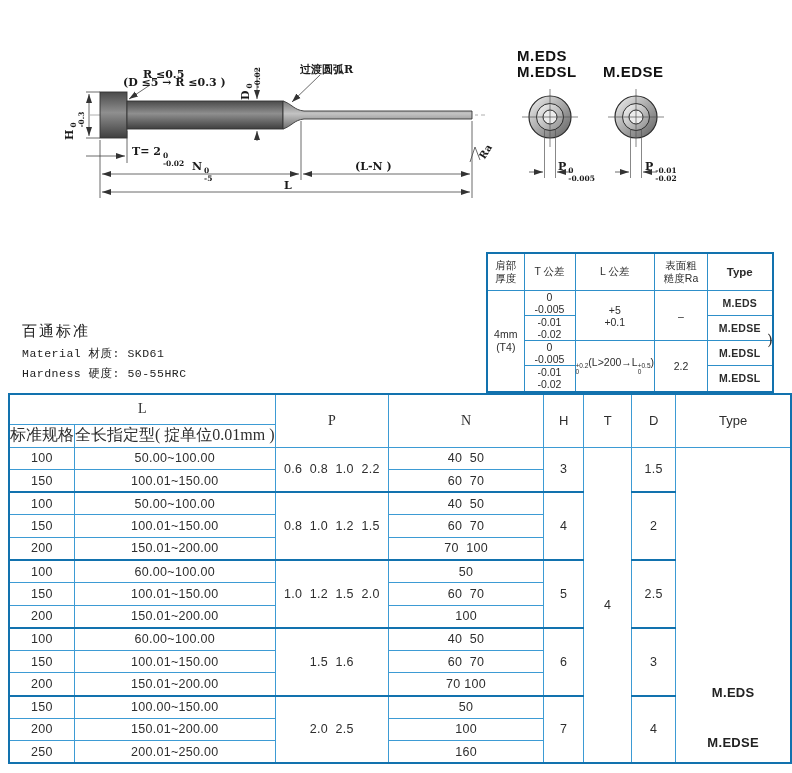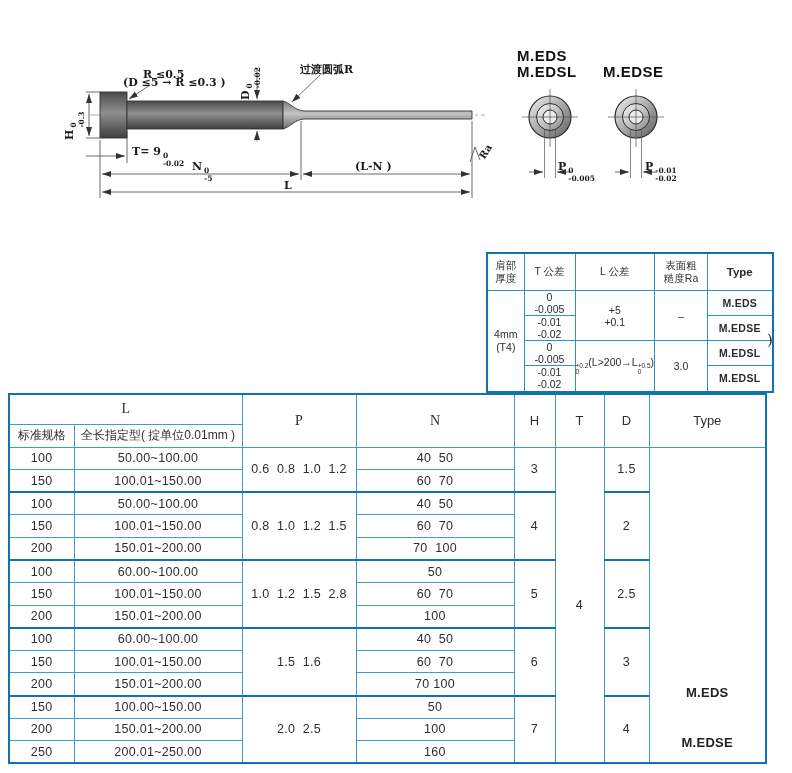--- a/index.html
+++ b/index.html
@@ -38,21 +38,21 @@
          font-family:"DejaVu Serif",serif;}
   
   .maintable{position:absolute;left:8px;top:393px;border-collapse:collapse;table-layout:fixed;
              border:2px solid #1272ae;}
   .maintable th,.maintable td{border:1px solid #3d9bd4;text-align:center;vertical-align:middle;
              padding:0;color:#2e2e2e;white-space:pre;}
   .maintable thead th{font-weight:normal;}
   .h-serif{font-family:"Liberation Serif",serif;font-size:14px;}
   .h-sans{font-family:"Liberation Sans",sans-serif;font-size:13px;}
   .h-type{font-family:"Liberation Sans",sans-serif;font-size:13px;font-weight:bold;}
-  .h-sub{font-family:Liberation Sans, sans-serif;font-size:12px;}
+  .h-sub{font-family:Liberation Serif, serif;font-size:16px;}
   .maintable tbody td{font-size:12.5px;letter-spacing:0.3px;}
   .maintable tbody tr{height:22.6px;}
   .maintable tr.hrow1{height:30px;}
   .maintable tr.hrow2{height:23px;}
   .maintable tr.g td{border-top:2px solid #1272ae;}
   .type-wrap{position:relative;width:100%;height:100%;}
   .tblock{position:absolute;left:0;right:0;text-align:center;line-height:1.3;}
   .tblock .tb-main{font-weight:bold;font-size:13px;color:#222;}
 </style>
 </head>
@@ -155,21 +155,21 @@
         <span>-0.3</span>
       </span>
   </span>
   <span class="dlabel rot" style="left:240px;top:100px;">
     <span>D</span><span class="tst">
         <span>0</span>
         <span>-0.02</span>
       </span>
   </span>
   <span class="dlabel" style="left:132px;top:146px;">
-    <span>T= 9</span><span class="tst">
+    <span>T= 2</span><span class="tst">
         <span>0</span>
         <span>-0.02</span>
       </span>
   </span>
   <span class="dlabel" style="left:192px;top:161px;">
     <span>N</span><span class="tst">
         <span>0</span>
         <span>-5</span>
       </span>
   </span>
@@ -187,20 +187,25 @@
         <span>-0.005</span>
       </span>
   </span>
   <span class="dlabel" style="left:645px;top:161px;">
     <span>P</span><span class="tst">
         <span>-0.01</span>
         <span>-0.02</span>
       </span>
   </span>
 
+  <div class="info">
+    <div class="std">百通标准</div>
+    <div class="ln">Material 材质: SKD61</div>
+    <div class="ln">Hardness 硬度: 50-55HRC</div>
+  </div>
 
   <table class="toltable">
     <colgroup>
         <col style="width:37px">
         <col style="width:51px">
         <col style="width:78px">
         <col style="width:53px">
         <col style="width:65px">
       </colgroup>
     <tbody>
@@ -231,21 +236,21 @@
     <tr>
       <td class="small2">0
 -0.005</td>
       <td rowspan="2" class="ltolfull"><span class="mst">
               <span>+0.2</span>
               <span>0</span>
             </span><span>(L&gt;200→L</span><span class="mst">
               <span>+0.5</span>
               <span>0</span>
             </span><span>)</span></td>
-      <td rowspan="2">3.0</td>
+      <td rowspan="2">2.2</td>
       <td class="typecell">M.EDSL</td>
     </tr>
     <tr>
       <td class="small2">-0.01
 -0.02</td>
       <td class="typecell">M.EDSL</td>
     </tr>
   </tbody>
     </table>
   <span class="paren">)</span>
@@ -273,21 +278,21 @@
       </tr>
       <tr class="hrow2">
         <th class="h-sub">标准规格</th>
         <th class="h-sub">全长指定型( 掟单位0.01mm )</th>
       </tr>
     </thead>
     <tbody>
       <tr>
         <td>100</td>
         <td>50.00~100.00</td>
-        <td rowspan="2">0.6  0.8  1.0  1.2</td>
+        <td rowspan="2">0.6  0.8  1.0  2.2</td>
         <td>40  50</td>
         <td rowspan="2">3</td>
         <td rowspan="14">4</td>
         <td rowspan="2">1.5</td>
         <td rowspan="14">
           <div class="type-wrap">
             <div class="tblock" style="top:76px;">
               <div class="tb-main">M.EDS</div>
               <div class="tb-main">M.EDSE</div>
               
@@ -319,21 +324,21 @@
         <td>60  70</td>
       </tr>
       <tr>
         <td>200</td>
         <td>150.01~200.00</td>
         <td>70  100</td>
       </tr>
       <tr class="g">
         <td>100</td>
         <td>60.00~100.00</td>
-        <td rowspan="3">1.0  1.2  1.5  2.8</td>
+        <td rowspan="3">1.0  1.2  1.5  2.0</td>
         <td>50</td>
         <td rowspan="3">5</td>
         <td rowspan="3">2.5</td>
       </tr>
       <tr>
         <td>150</td>
         <td>100.01~150.00</td>
         <td>60  70</td>
       </tr>
       <tr>

